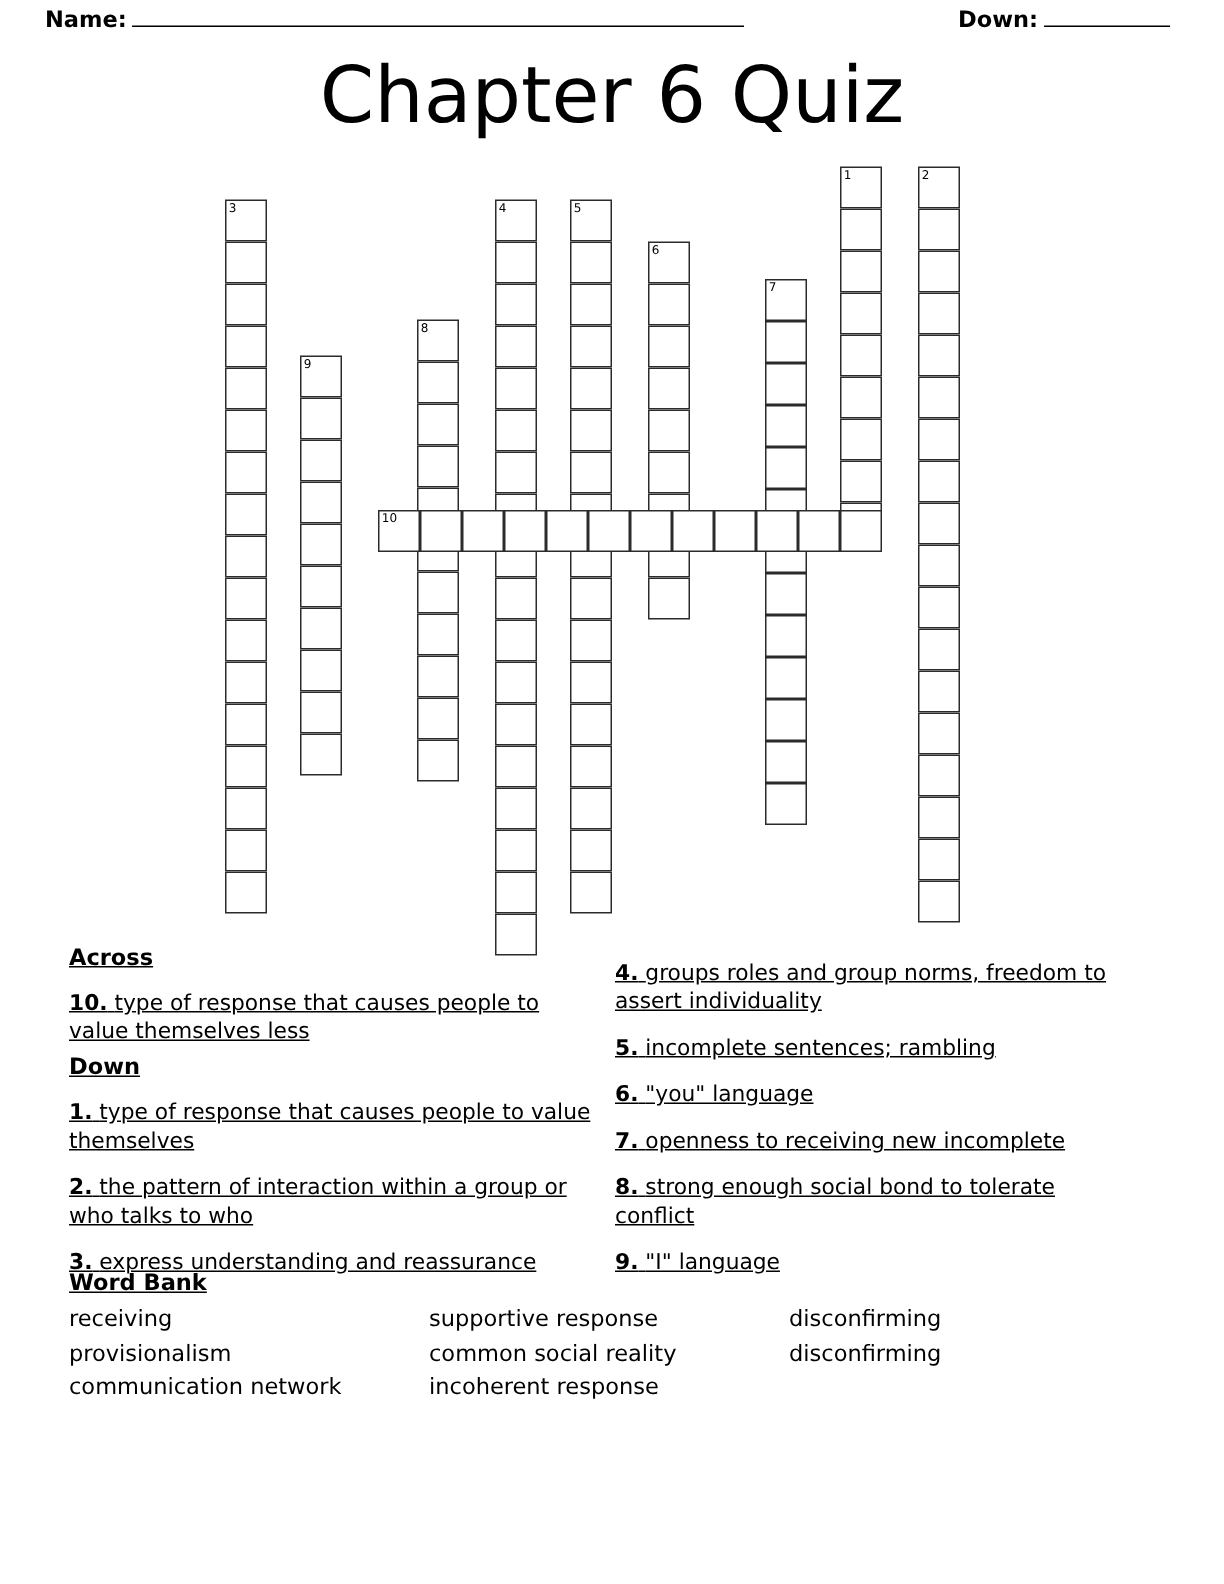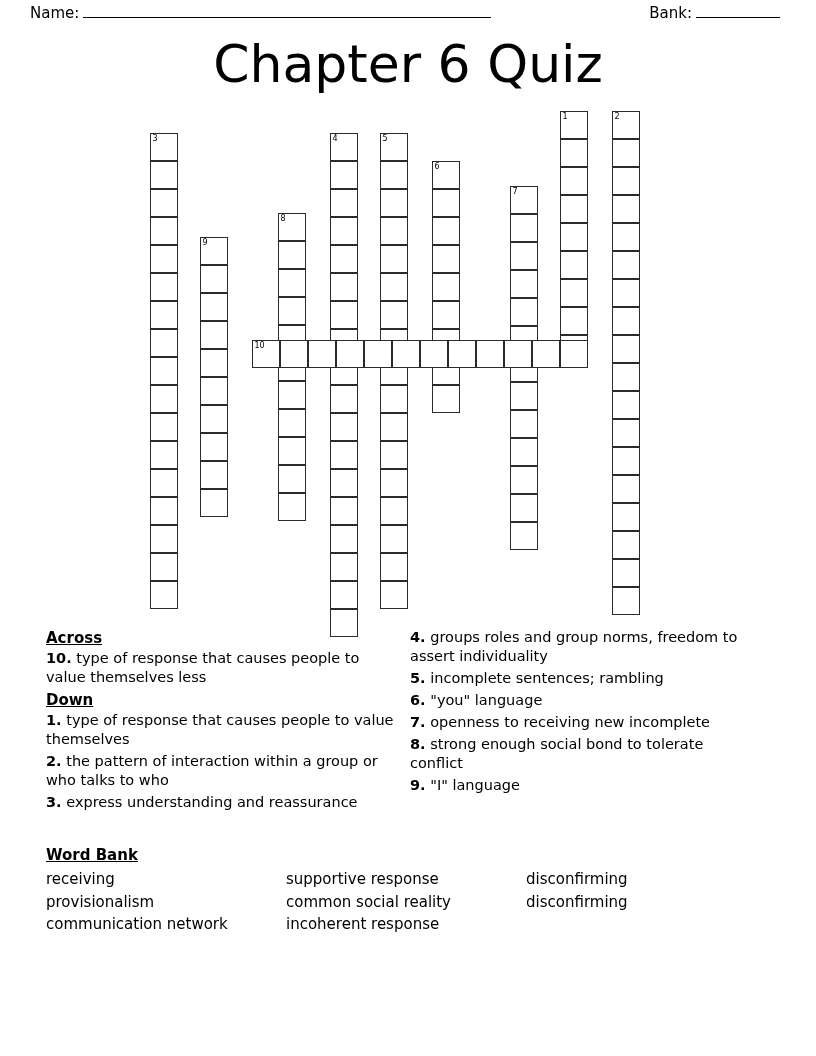--- a/index.html
+++ b/index.html
@@ -25,21 +25,21 @@
     height: 28px;
     display: flex;
     align-items: baseline;
     padding: 4px 36px 0 30px;
     box-sizing: border-box;
     font-size: 15px;
     font-weight: bold;
   }
   .nd-label {
     white-space: nowrap;
-    font-weight: normal;
+    font-weight: bold;
     text-align: center;
   }
   .nd-rule-long {
     flex: 0 0 auto;
     width: 408px;
     border-bottom: 1.4px solid #000;
     margin: 0 6px 3px 4px;
   }
   .nd-rule-short {
     flex: 0 0 auto;
@@ -109,21 +109,22 @@
   .clue-heading {
     font-weight: bold;
     text-decoration: underline;
     font-size: 15px;
     line-height: 20px;
     margin: 0 0 1px 0;
     display: block;
   }
   .clue-item {
     display: block;
-    margin: 0 0 3px 0;
+    margin: 12px 0 3px 0;
+    text-decoration: underline;
   }
   .clue-num {
     font-weight: bold;
   }
   .clue-text { font-weight: normal; }
 
   
   .word-bank {
     position: absolute;
     left: 46px;
@@ -148,21 +149,21 @@
     white-space: nowrap;
   }
 </style>
 </head>
 <body>
 
 <div class="name-date-row">
   <span class="nd-label">Name:</span>
   <span class="nd-rule-long"></span>
   <span class="nd-spacer"></span>
-  <span class="nd-label">Bank:</span>
+  <span class="nd-label">Down:</span>
   <span class="nd-rule-short"></span>
 </div>
 
 <div class="quiz-title">Chapter 6 Quiz</div>
 
 <div id="crossword-grid">
     <div class="xw-cell" style="left: 560px; top: 111px;">
       <span class="xw-num">1</span>
     </div>
     <div class="xw-cell" style="left: 560px; top: 139px;"></div>

